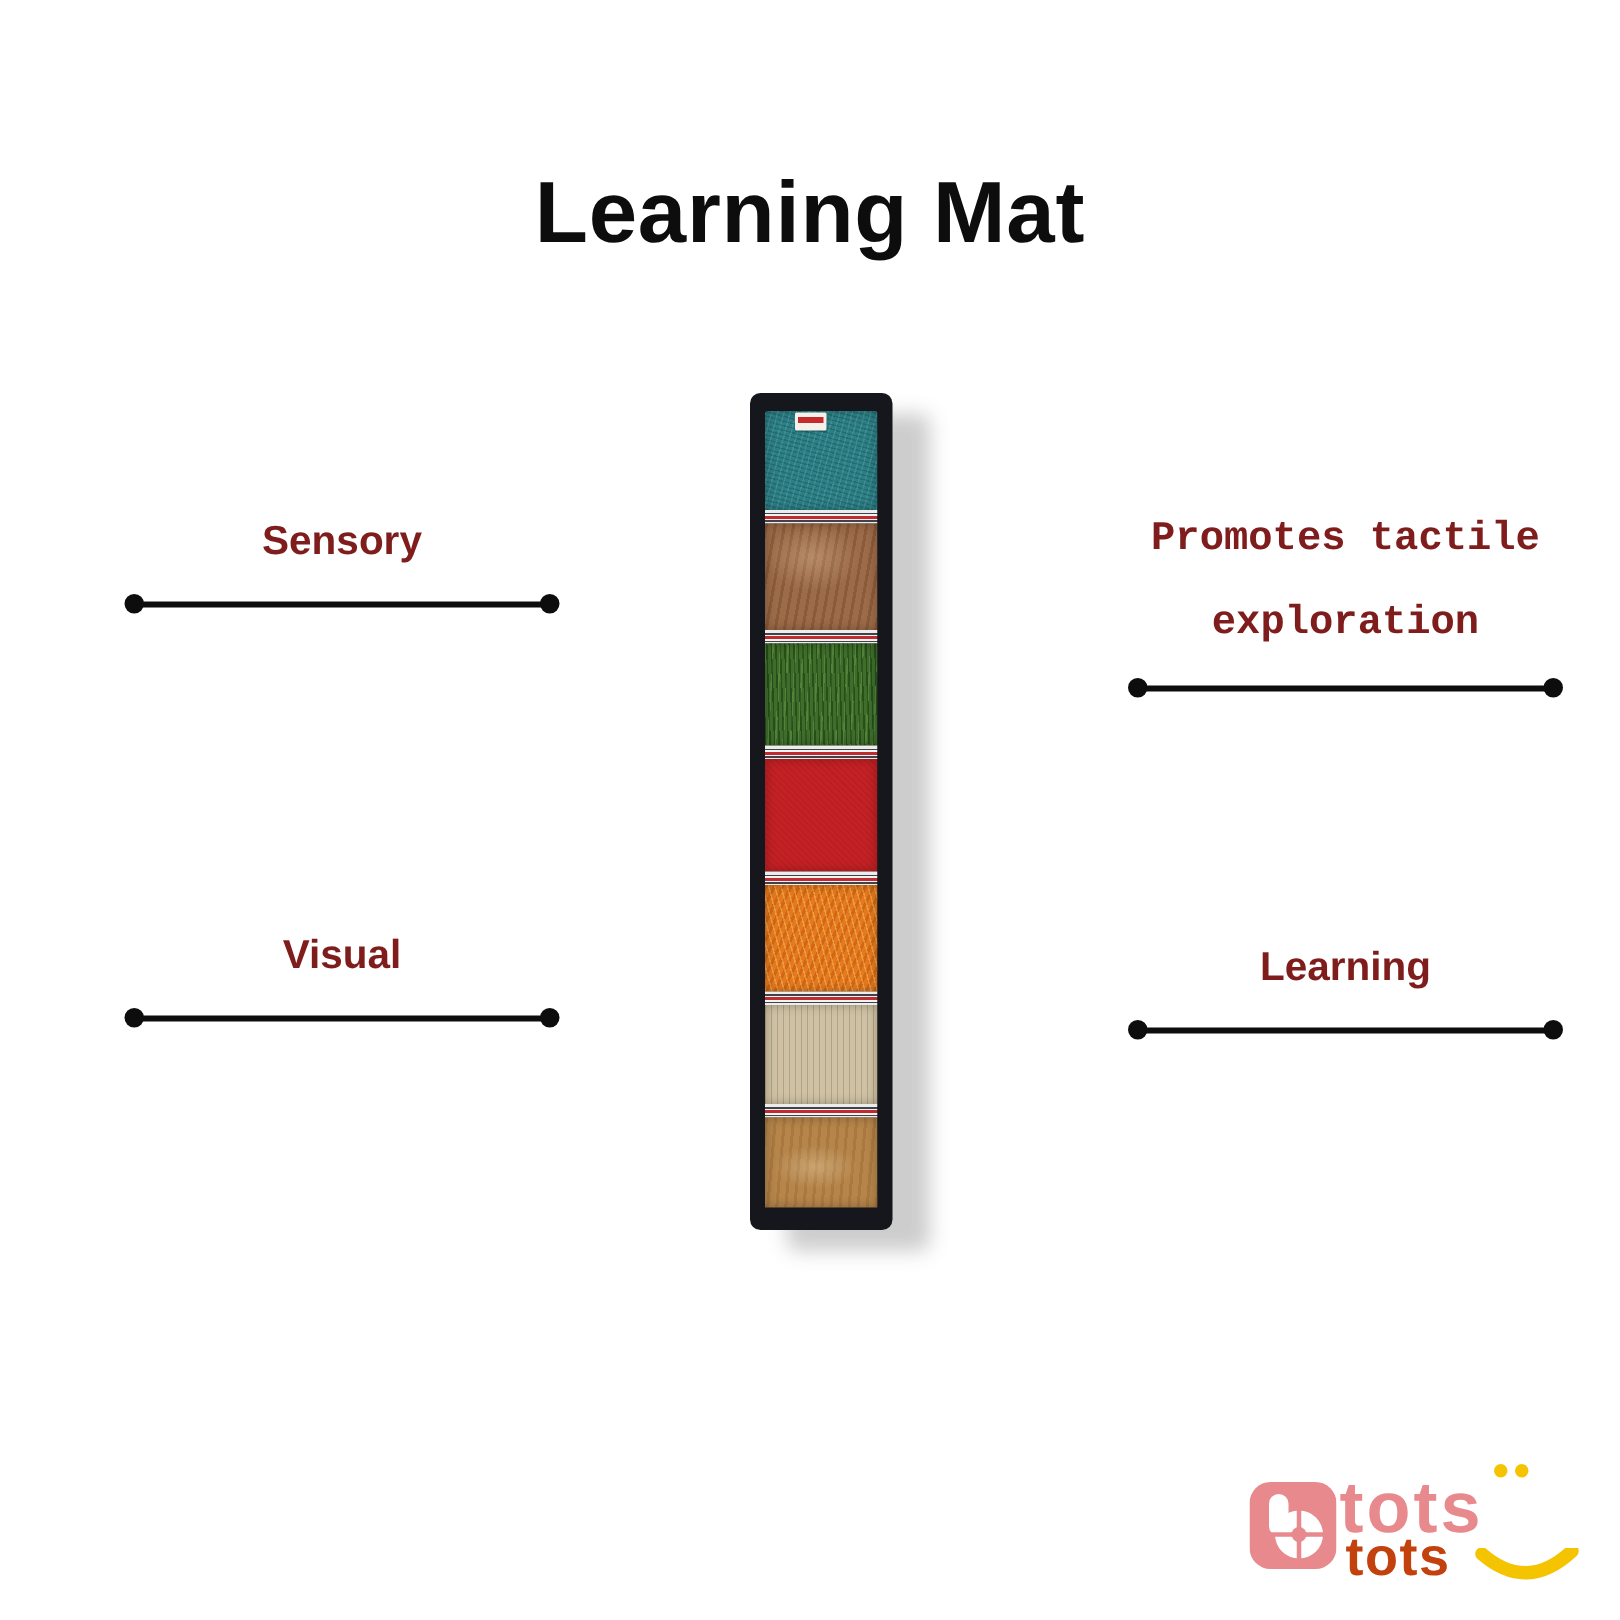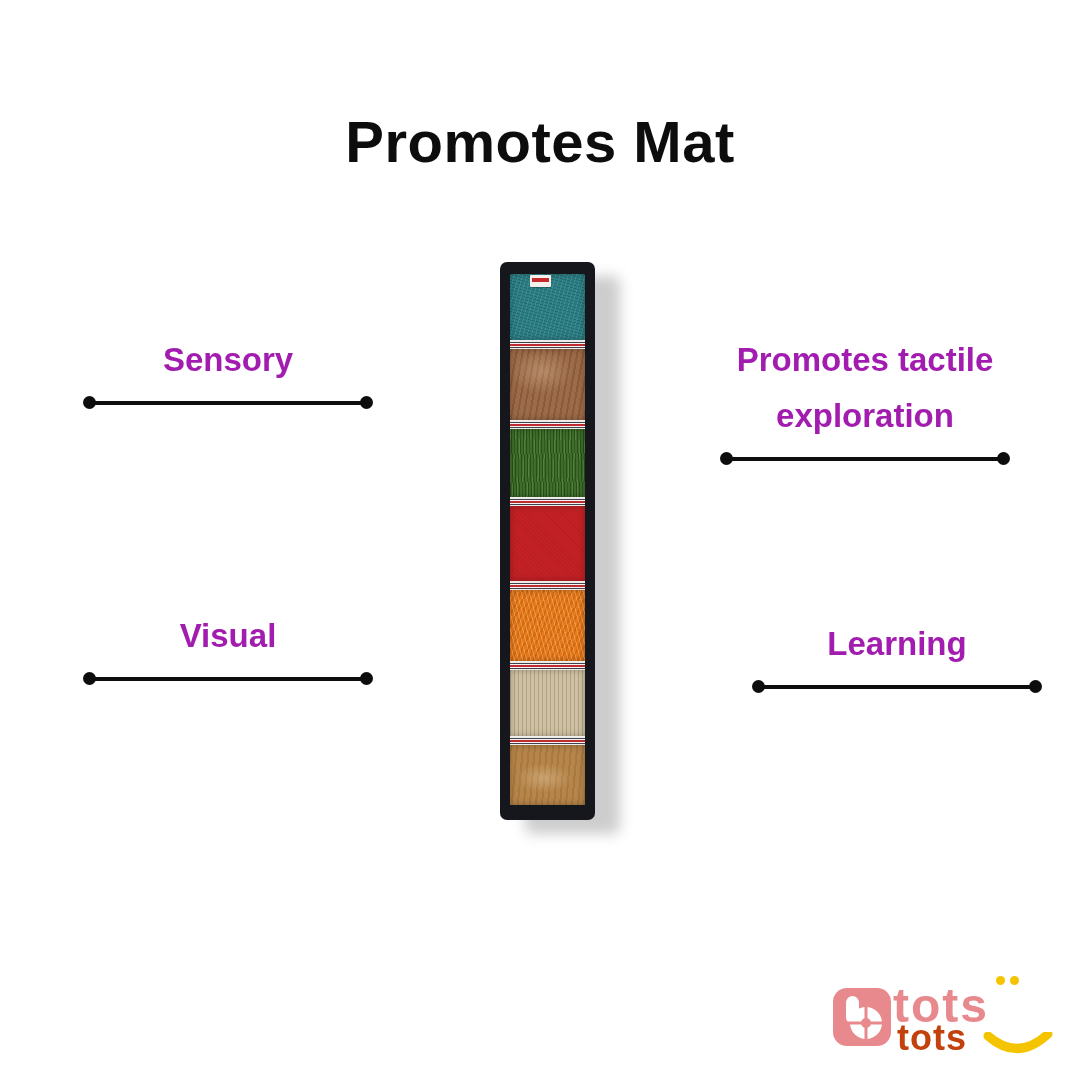--- a/index.html
+++ b/index.html
@@ -115,24 +115,24 @@
     background: #c62a2a;
   }
 
   
   .feature {
     position: absolute;
     width: 290px;
     text-align: center;
   }
   .feature .fline {
-    font-size: 33px;
+    font-size: 27px;
     font-weight: 600;
     line-height: 56px;
-    color: #a21caf;
+    color: #7f1d1d;
   }
   .connector {
     margin-top: 8px;
     display: flex;
     align-items: center;
     width: 100%;
     height: 13px;
   }
   .connector .dot {
     flex: 0 0 13px;
@@ -141,21 +141,21 @@
     border-radius: 50%;
     background: #0d0d0d;
   }
   .connector .rule {
     flex: 1 1 auto;
     height: 4px;
     margin: 0 -2px;
     background: #0d0d0d;
   }
   .f-tl { left: 83px;  top: 332px; }
-  .f-tr { left: 720px; top: 332px; }
+  .f-tr { left: 752px; top: 332px; font-family: Liberation Mono, monospace; }
   .f-bl { left: 83px;  top: 608px; }
   .f-br { left: 752px; top: 616px; }
 
   
   .logo {
     position: absolute;
     left: 833px;
     top: 980px;
     width: 235px;
     height: 92px;
@@ -190,21 +190,21 @@
     letter-spacing: 1px;
     color: #c2410c;
   }
   .smile { position: absolute; left: 150px; top: 52px; }
 </style>
 </head>
 <body>
 
 <div class="canvas">
 
-  <div class="title">Promotes Mat</div>
+  <div class="title">Learning Mat</div>
 
   <div class="mat">
     <div class="mat-inner" id="mat-segments">
         <div class="seg tx-teal" style="background-color: rgb(43, 127, 133); height: 66px;"></div>
         <div class="divider"></div>
         <div class="seg tx-brown" style="background-color: rgb(156, 107, 73); height: 71px;"></div>
         <div class="divider"></div>
         <div class="seg tx-grass" style="background-color: rgb(63, 109, 44); height: 68px;"></div>
         <div class="divider"></div>
         <div class="seg tx-red" style="background-color: rgb(196, 33, 37); height: 75px;"></div>

